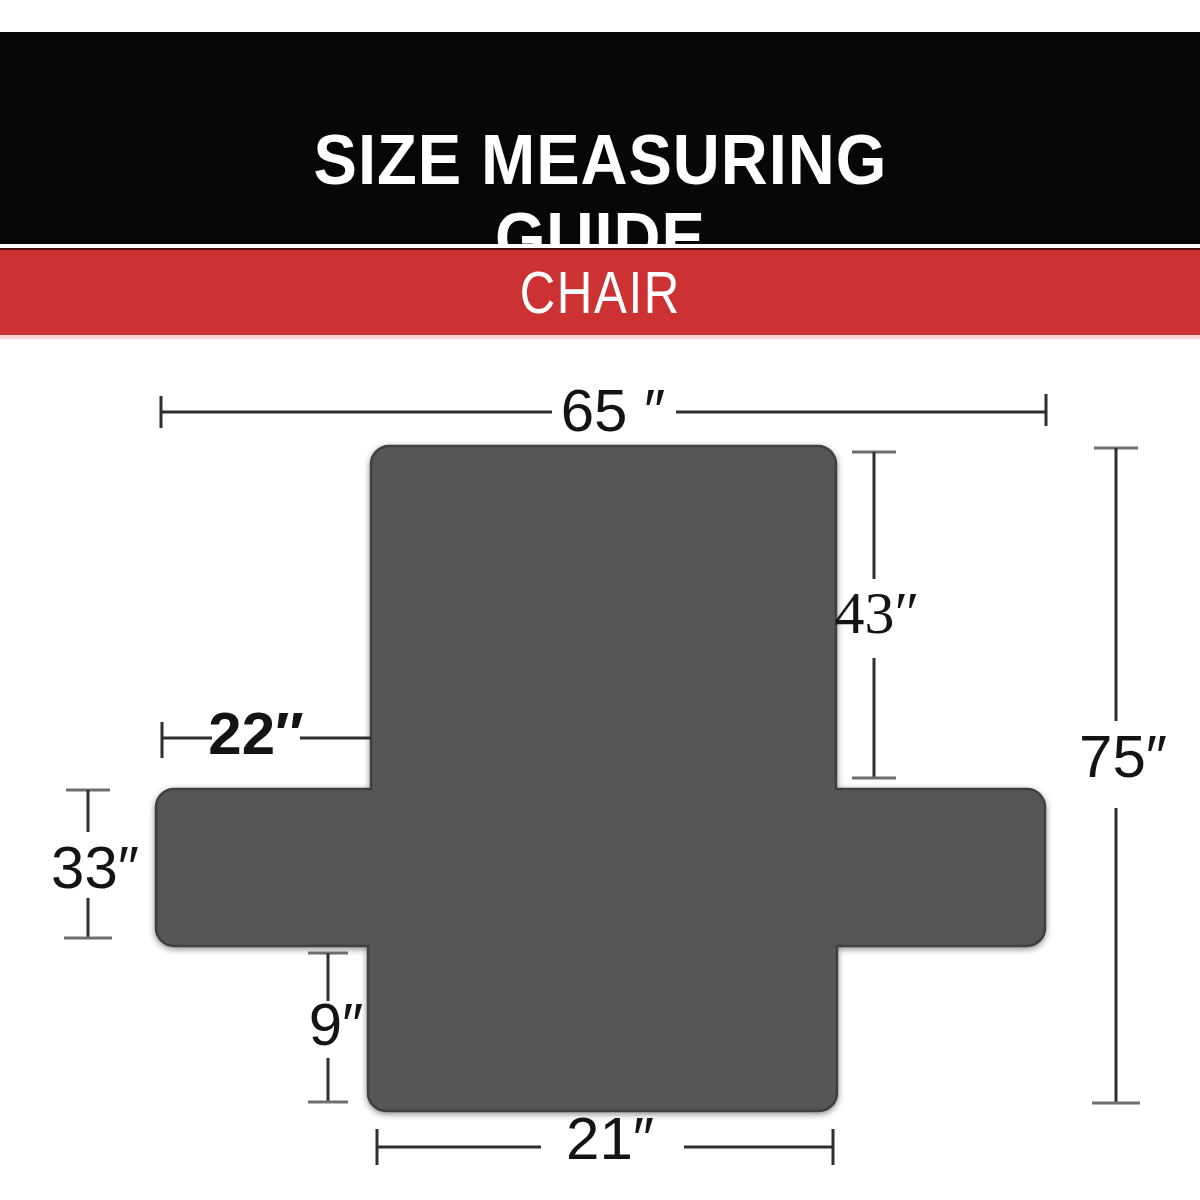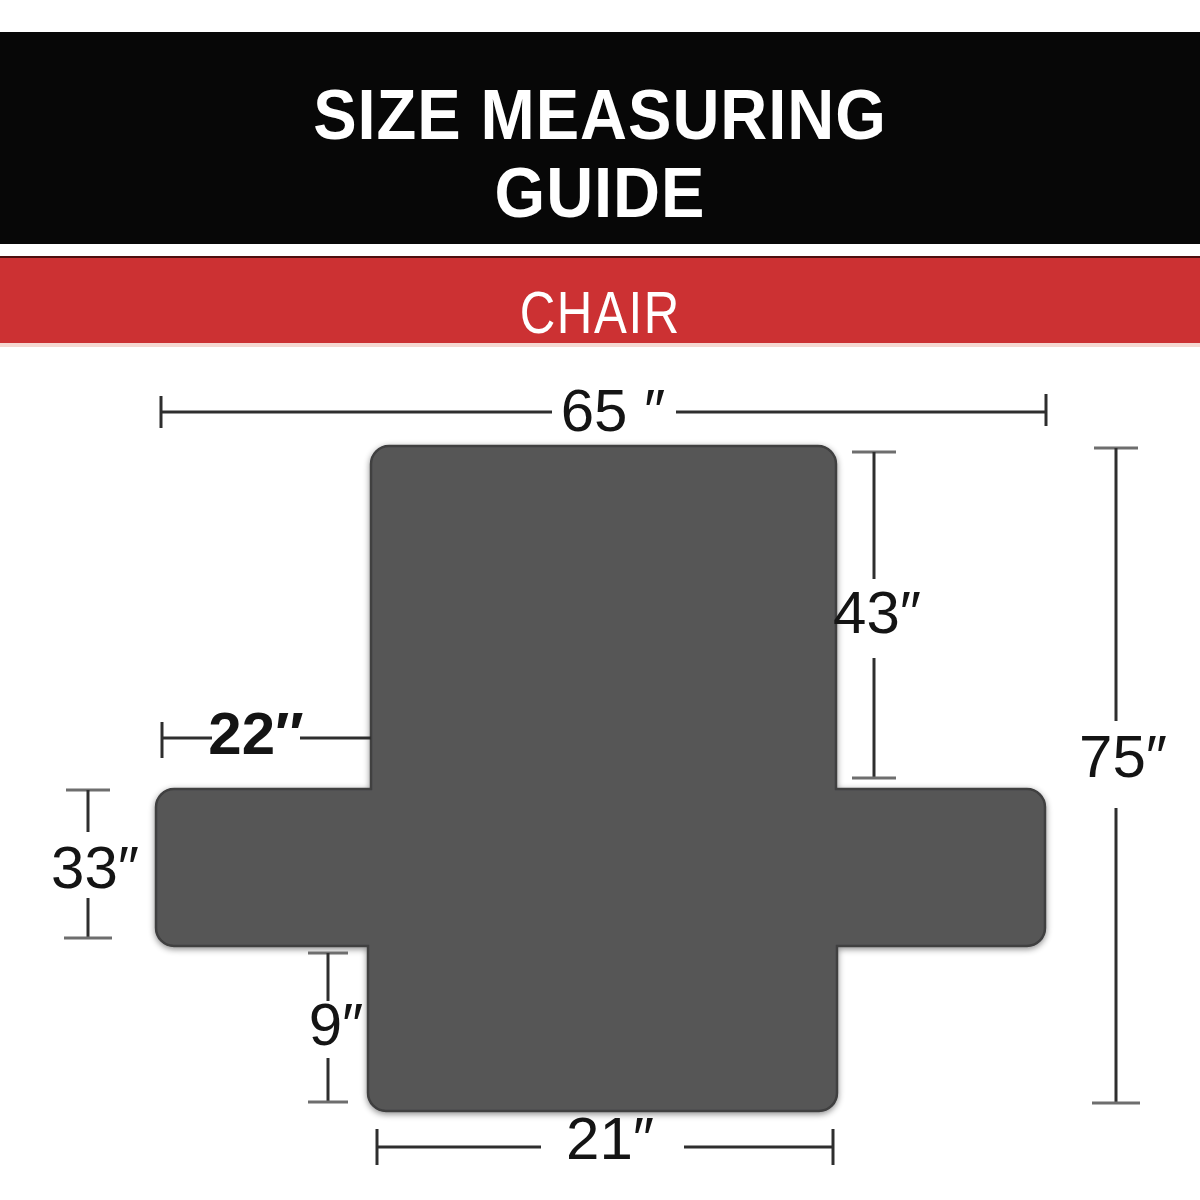--- a/index.html
+++ b/index.html
@@ -4,33 +4,33 @@
 <style>
   html,body{margin:0;padding:0;background:#fff;}
   .canvas{
     position:relative;width:1200px;height:1200px;background:#ffffff;overflow:hidden;
     font-family:"Liberation Sans","DejaVu Sans",sans-serif;
   }
   
   .black-banner{
     position:absolute;left:0;top:32px;width:1200px;height:212px;
     background:#070707;color:#ffffff;
-    display:flex;flex-direction:column;
-    padding-top:44px;box-sizing:border-box;
+    display:flex;flex-direction:column;align-items:center;
+    padding-top:89px;box-sizing:border-box;
   }
   .title-line{
     font-size:70px;font-weight:bold;line-height:78px;letter-spacing:1px;
     transform:scaleX(0.93);transform-origin:center;white-space:nowrap;
     text-align:center;
   }
   .red-banner{
-    position:absolute;left:0;top:256px;width:1200px;height:85px;
+    position:absolute;left:0;top:248px;width:1200px;height:85px;
     background:#cc3133;border-top:2px solid #4d0e0e;
     box-shadow:0 4px 0 #f5d8d2;
-    display:flex;align-items:flex-end;justify-content:center;color:#ffffff;
+    display:flex;align-items:center;justify-content:center;color:#ffffff;
   }
   .red-banner span{
     font-size:60px;font-weight:400;letter-spacing:2px;line-height:1;
     transform:scaleX(0.82);transform-origin:center;white-space:nowrap;
   }
   
   .diagram{position:absolute;left:0;top:0;width:1012px;height:1200px;}
   .diagram svg{position:absolute;left:0;top:0;}
   .dim-label{
     position:absolute;transform:translate(-50%,-50%);
@@ -126,21 +126,21 @@
       <g stroke="#2e2e2e" stroke-width="3" fill="none">
         <path d="M377 1129 V1165"></path>
         <path d="M377 1147 H541"></path>
         <path d="M684 1147 H833"></path>
         <path d="M833 1129 V1165"></path>
       </g>
     </svg>
 
     <div class="dim-label" style="left:613px;top:411px;">65 ″</div>
 
-    <div class="dim-label" style="left:877px;top:613px;">43″</div>
+    <div class="dim-label" style="left:877px;top:613px;font-family:Liberation Serif, serif;">43″</div>
 
     <div class="dim-label" style="left:1123px;top:757px;text-align:center;">75″</div>
 
     <div class="dim-label" style="left:256px;top:734px;font-weight:bold;">22″</div>
 
     <div class="dim-label" style="left:95px;top:868px;">33″</div>
 
     <div class="dim-label" style="left:336px;top:1025px;">9″</div>
 
     <div class="dim-label" style="left:610px;top:1139px;">21″</div>

